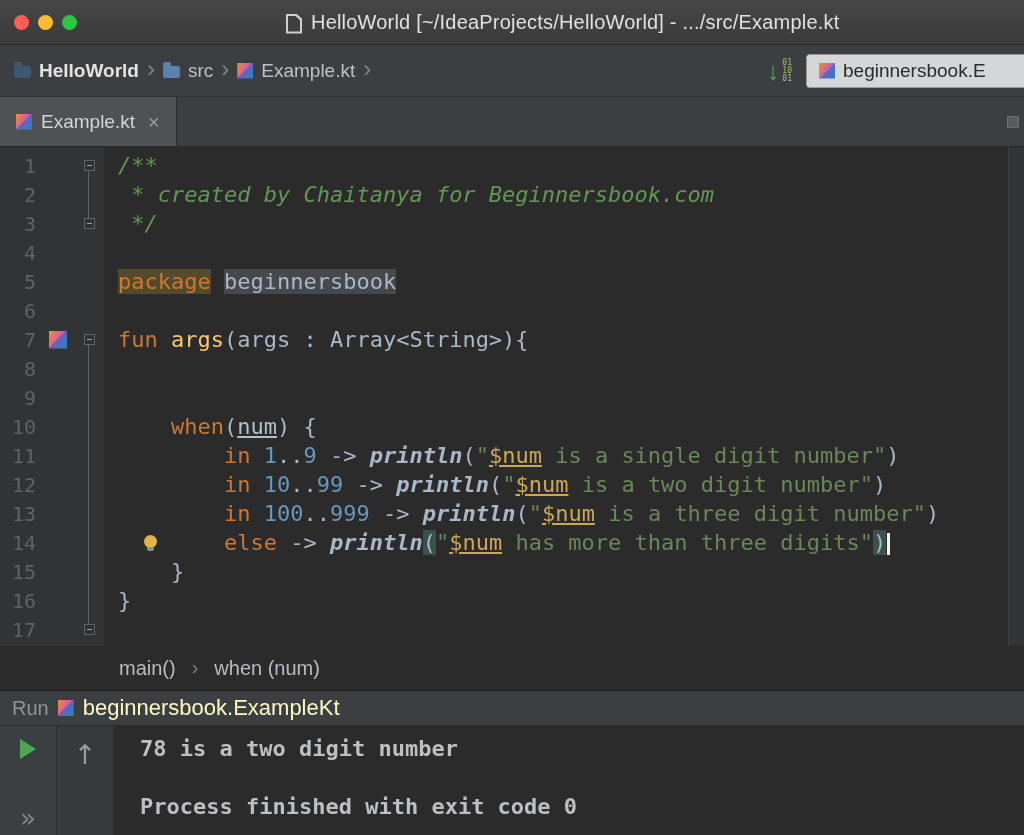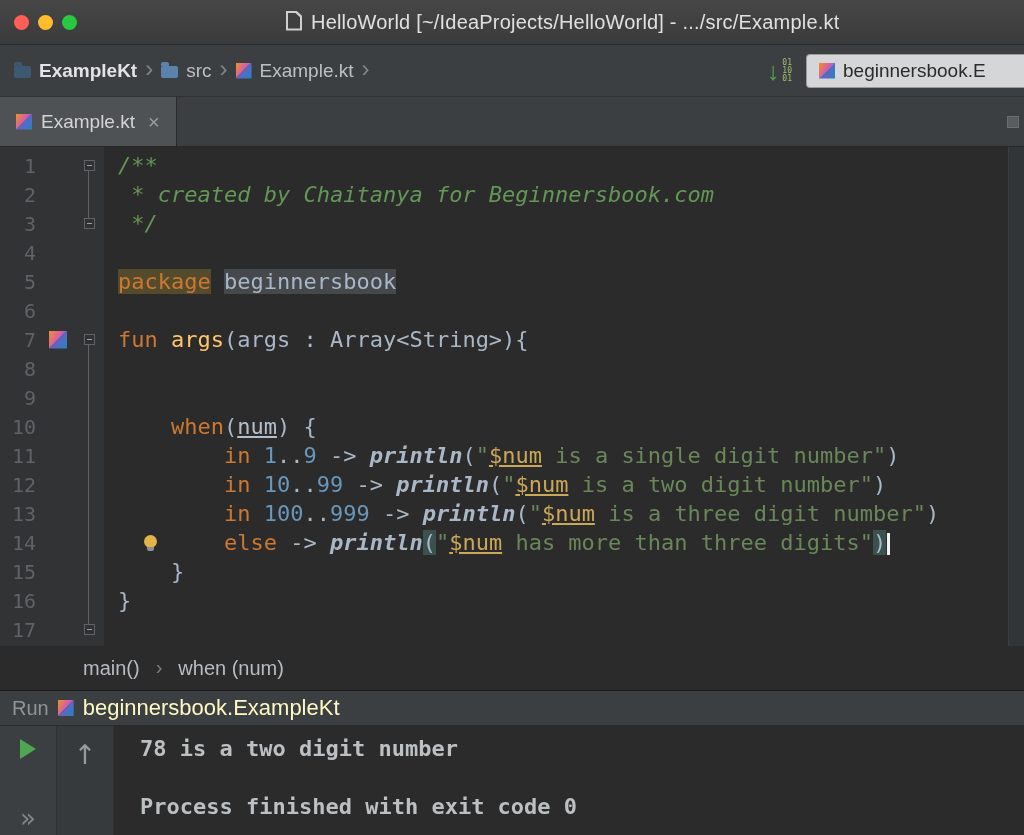--- a/index.html
+++ b/index.html
@@ -7,21 +7,21 @@
   body { font-family:"Liberation Sans", sans-serif; }
   .window { position:relative; width:1024px; height:835px; overflow:hidden; background:#2b2b2b; display:flex; flex-direction:column; }
 
   
   .titlebar { height:45px; flex:0 0 45px; background:linear-gradient(#474747,#3a3a3a); border-bottom:1px solid #282828; display:flex; align-items:center; position:relative; }
   .traffic { position:absolute; left:14px; top:0; height:45px; display:flex; align-items:center; gap:9px; }
   .tl { width:15px; height:15px; border-radius:50%; }
   .tl.red { background:#ff5f57; }
   .tl.yellow { background:#febc2e; }
   .tl.green { background:#28c840; }
-  .title-wrap { display:flex; align-items:flex-start; gap:9px; margin-left:286px; overflow:hidden; white-space:nowrap; }
+  .title-wrap { display:flex; align-items:flex-end; gap:9px; margin-left:286px; overflow:hidden; white-space:nowrap; }
   .docicon { position:relative; width:16px; height:20px; background:#cfcfcf; clip-path:polygon(0 0,64% 0,100% 26%,100% 100%,0 100%); }
   .docicon::after { content:''; position:absolute; inset:2px; background:#3f3f3f; clip-path:polygon(0 0,58% 0,100% 30%,100% 100%,0 100%); }
   .win-title { color:#e0e0e0; font-size:20px; letter-spacing:.2px; }
 
   
   .navbar { height:52px; flex:0 0 52px; background:#3c3f41; border-bottom:1px solid #323232; display:flex; align-items:center; padding-left:14px; overflow:hidden; }
   .nav-item { display:flex; align-items:center; gap:8px; }
   .nav-sep { color:#808588; font-size:24px; padding:0 8px 3px 8px; }
   .nav-project { color:#e3e3e3; font-weight:bold; font-size:19px; }
   .nav-text { color:#bcc0c3; font-size:19px; }
@@ -71,21 +71,21 @@
   .tpl { color:#cba758; text-decoration:underline; }
   .call{ font-style:italic; color:#a9b7c6;font-weight:bold; }
   .vu  { color:#b3bfcb; text-decoration:underline; }
   .pm  { background:#3b514d; }
   .caret { display:inline-block; width:3px; height:22px; background:#f2f2f2; vertical-align:middle; margin-left:1px; }
   .bulb { position:absolute; left:26px; top:7px; width:13px; height:13px; border-radius:50%; background:#e3b44a; }
   .bulb::after { content:''; position:absolute; left:3px; top:12px; width:7px; height:4px; background:#8a8f92; border-radius:0 0 2px 2px; }
   .scrollstrip { position:absolute; right:0; top:0; bottom:0; width:16px; background:#323537; border-left:1px solid #3c3f41; }
 
   
-  .crumbs { height:44px; flex:0 0 44px; background:#2b2b2b; display:flex; align-items:center; padding-left:83px; gap:6px; }
+  .crumbs { height:44px; flex:0 0 44px; background:#2b2b2b; display:flex; align-items:center; padding-left:119px; gap:6px; }
   .crumb { color:#b6bcc2; font-size:20px; }
   .crumb-sep { color:#7a7f82; font-size:20px; padding:0 10px 2px 10px; }
 
   
   .runheader { height:36px; flex:0 0 36px; background:#3c3f41; border-top:1px solid #1d1d1d; border-bottom:1px solid #2b2b2b; display:flex; align-items:center; gap:9px; padding-left:12px; }
   .run-label { color:#8f9498; font-size:20px; }
   .run-config { color:#fef9c3; font-size:22px; }
 
   
   .console { flex:1; display:flex; background:#2b2b2b; overflow:hidden; }
@@ -110,21 +110,21 @@
     </div>
     <div class="title-wrap">
       <span class="docicon"></span>
       <span class="win-title">HelloWorld [~/IdeaProjects/HelloWorld] - .../src/Example.kt</span>
     </div>
   </div>
 
   <div class="navbar">
     <div class="nav-item">
       <span class="folder dark"></span>
-      <span class="nav-project">ExampleKt</span>
+      <span class="nav-project">HelloWorld</span>
     </div>
     <span class="nav-sep">›</span>
     <div class="nav-item">
       <span class="folder src"></span>
       <span class="nav-text">src</span>
     </div>
     <span class="nav-sep">›</span>
     <div class="nav-item">
       <span class="kicon"></span>
       <span class="nav-text">Example.kt</span>

